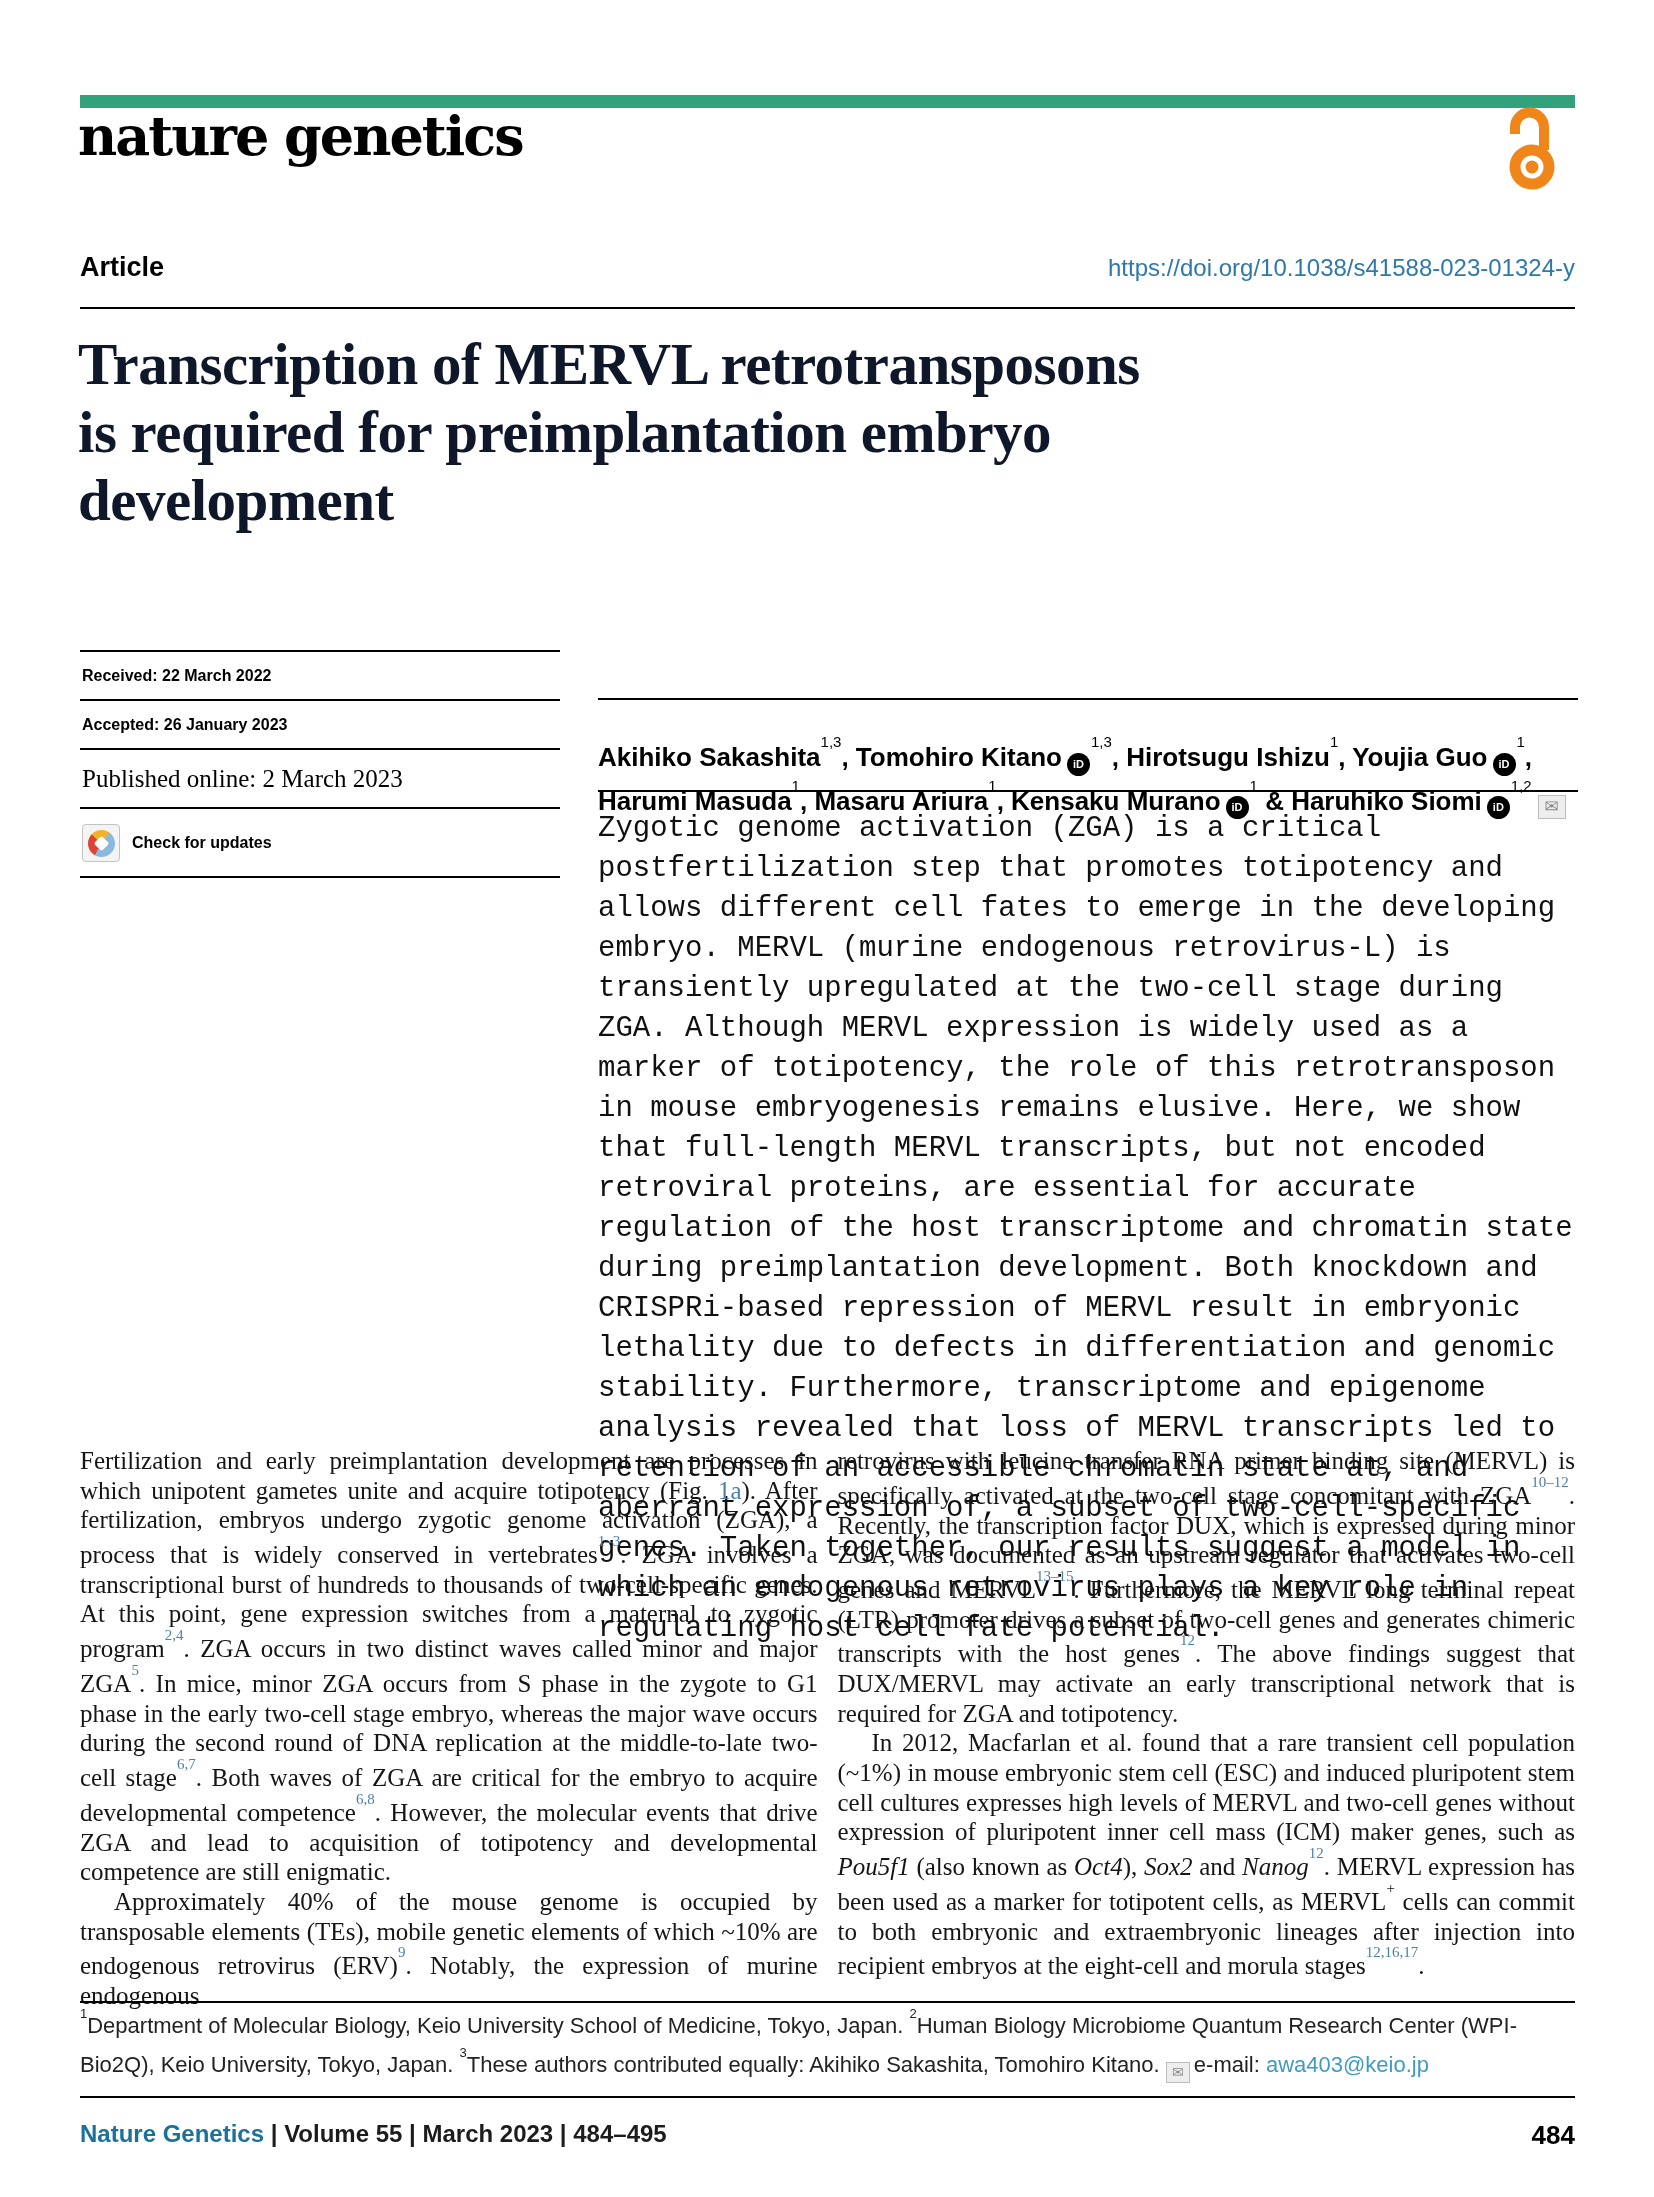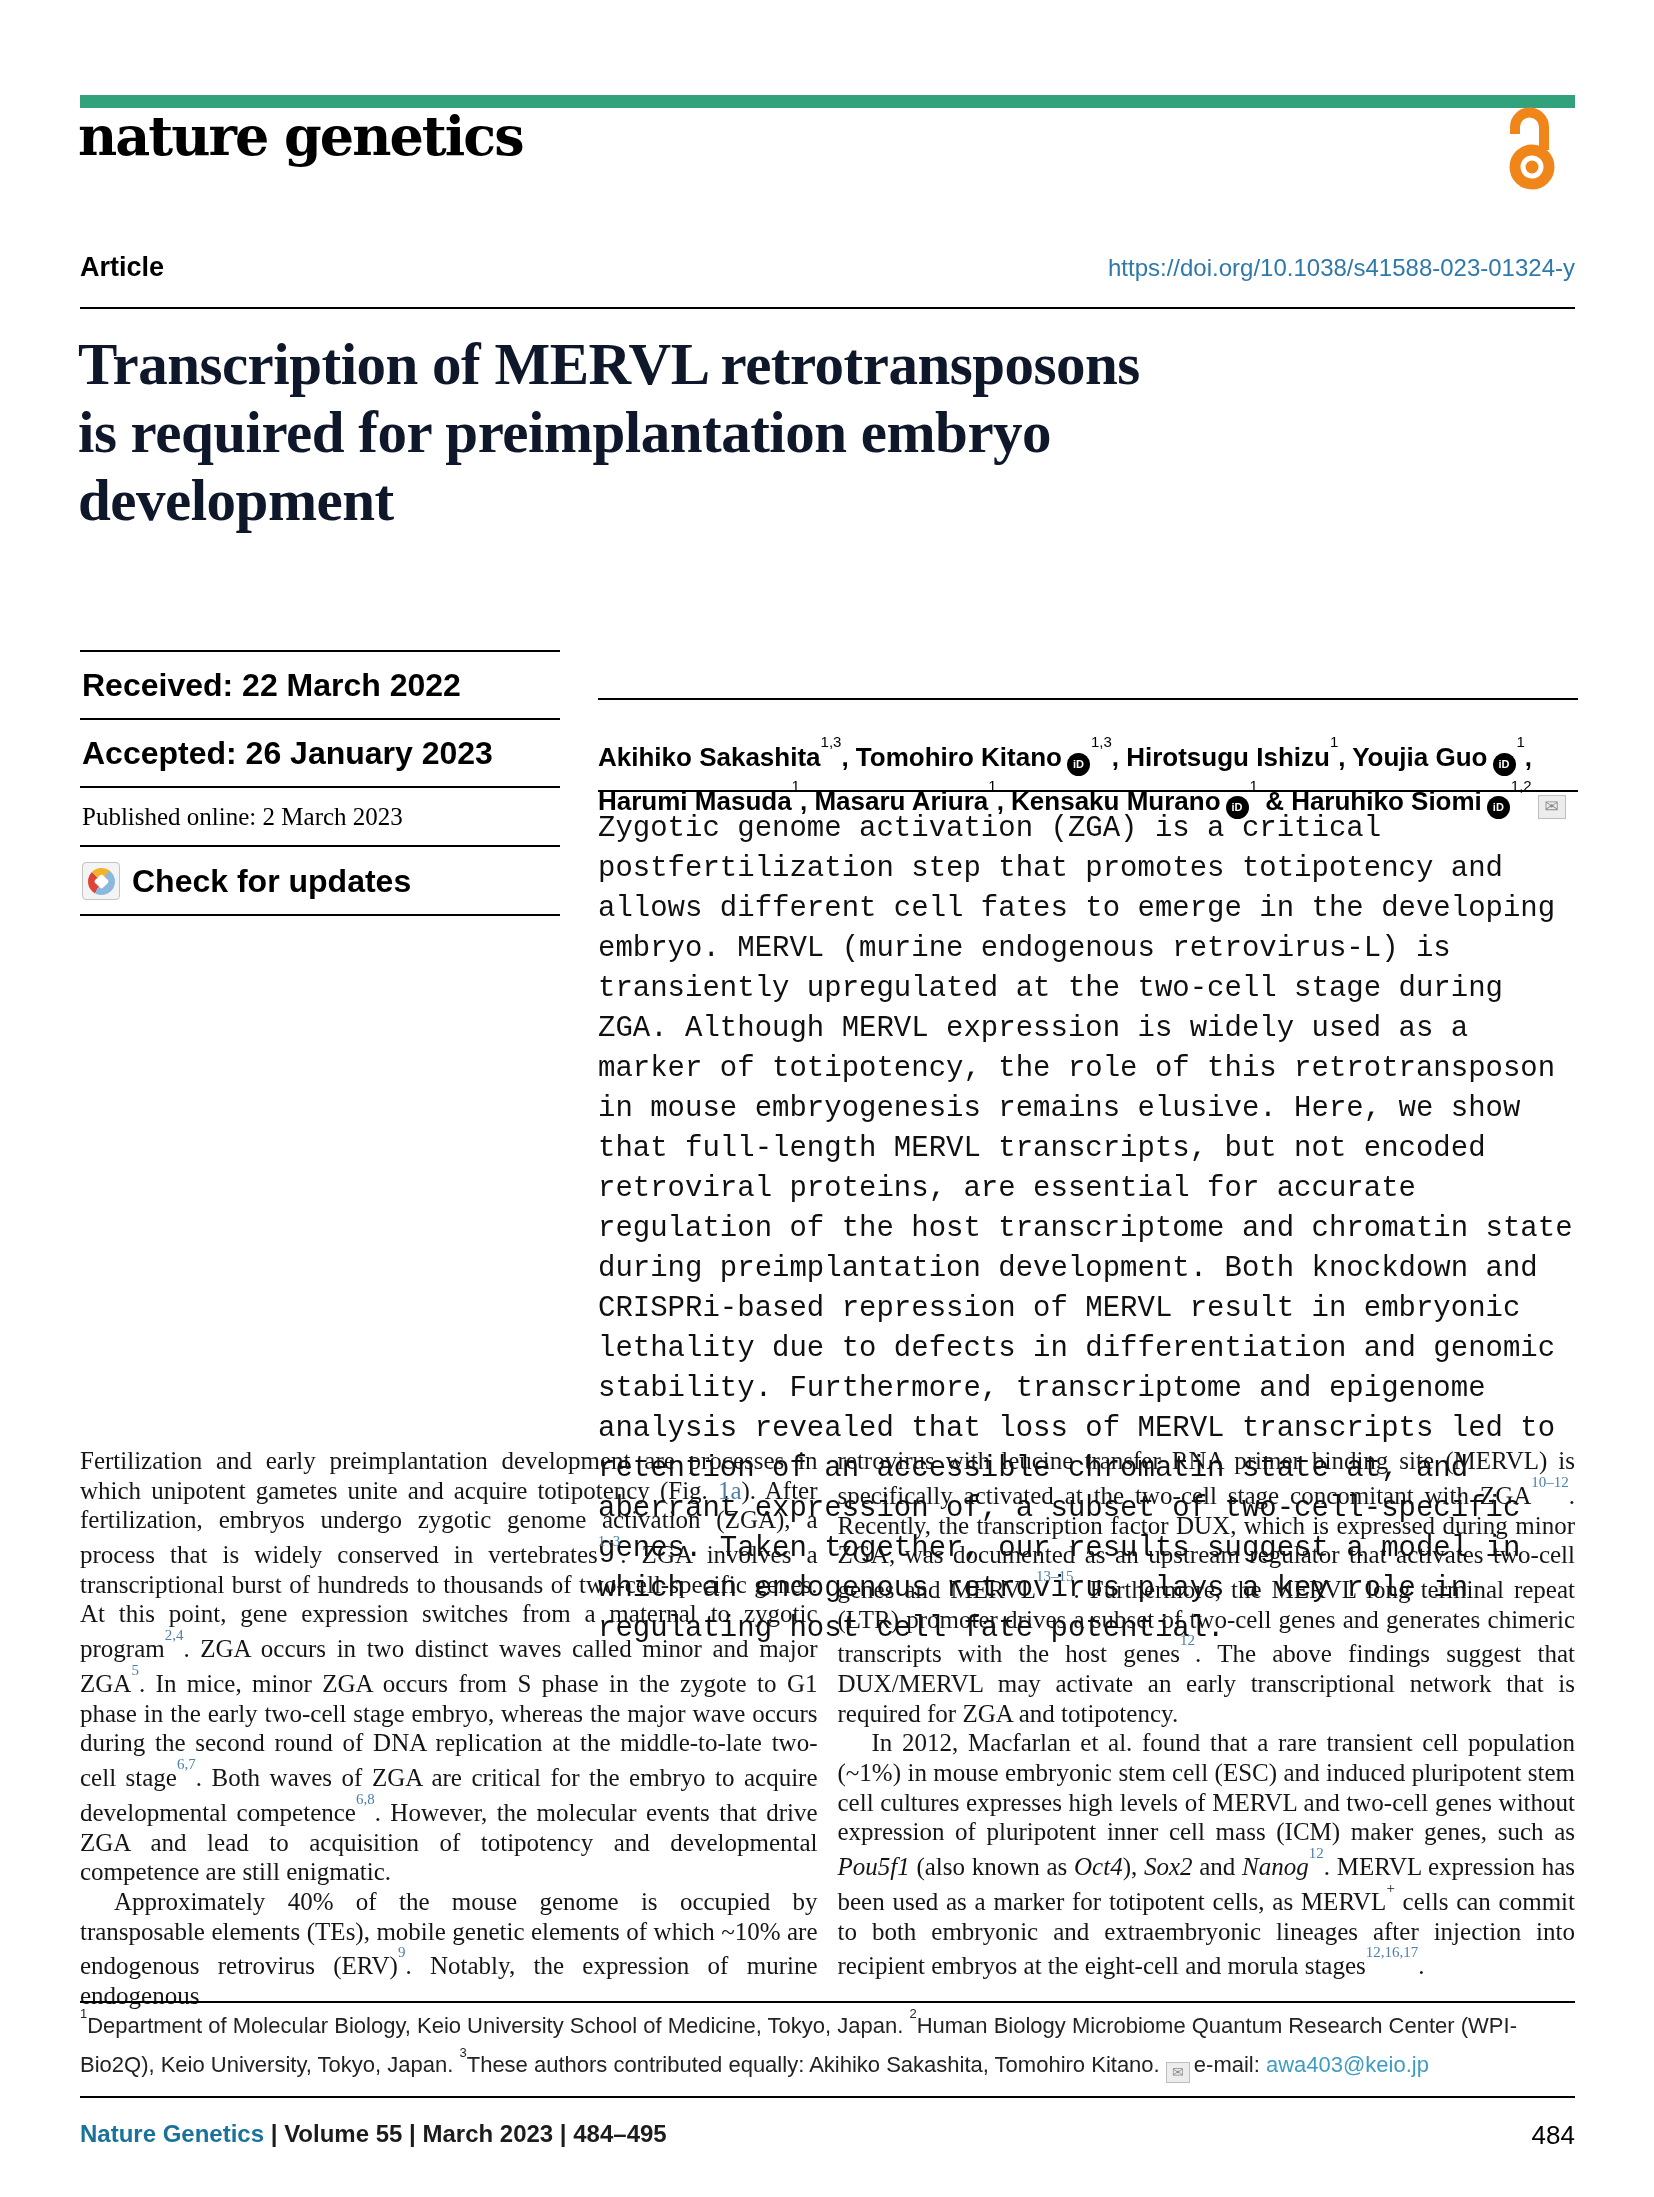--- a/index.html
+++ b/index.html
@@ -44,21 +44,21 @@
   .title{
     position:absolute;left:78px;top:322px;width:1120px;
     font-family:"Liberation Serif",serif;font-weight:700;
     font-size:59px;line-height:68px;letter-spacing:-0.5px;color:#0f172a;margin-top:8px;
   }
 
   .meta-left{position:absolute;left:80px;top:650px;width:480px;border-top:2px solid #000;}
   .meta-row{
     border-bottom:2px solid #000;
     padding:15px 2px 14px 2px;
-    font-size:32px;font-weight:700;color:#000;
+    font-size:16px;font-weight:700;color:#000;
     display:flex;align-items:center;gap:12px;
   }
   .meta-row.serif{font-family:"Liberation Serif",serif;font-weight:400;font-size:25px;}
   .cm-badge{
     width:38px;height:38px;border:1px solid #c3c3c3;border-radius:4px;
     background:#f4f4f4;display:inline-flex;align-items:center;justify-content:center;
     flex:0 0 auto;
   }
   .cm-circle{
     width:27px;height:27px;border-radius:50%;
@@ -116,21 +116,21 @@
   }
   .footnote sup{font-size:13px;position:relative;top:-7px;}
   .email{color:var(--email-teal);text-decoration:none;}
 
   .footer{
     position:absolute;left:80px;top:2120px;width:1495px;
     display:flex;justify-content:space-between;align-items:flex-start;
     font-size:24px;font-weight:700;color:#1c1c1c;
   }
   .flink{color:#19719C;}
-  .page-num{font-size:26px;font-weight:400;color:#000;}
+  .page-num{font-size:26px;font-weight:700;color:#000;}
 </style>
 </head>
 <body>
 
 <div class="page">
 
   <div class="topbar"></div>
 
   <div class="logo">nature genetics</div>
 

